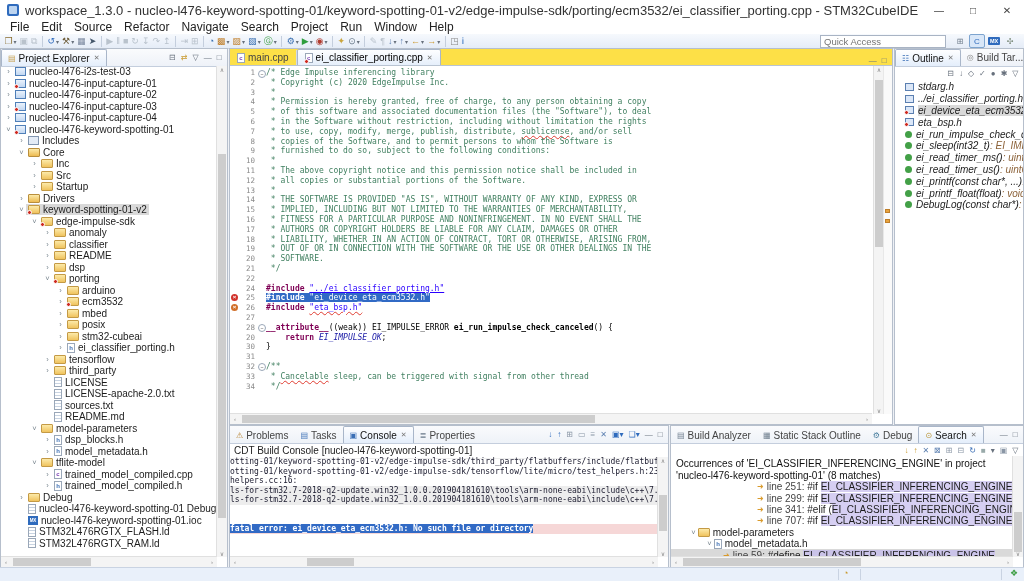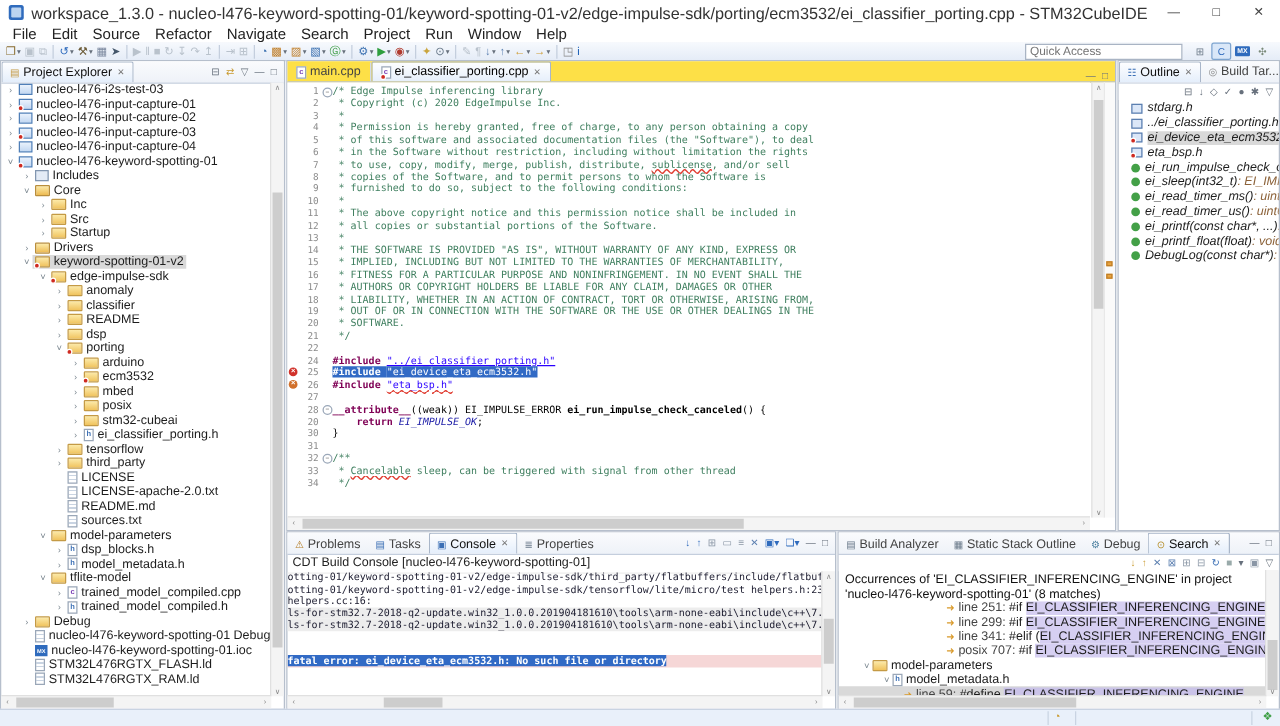--- a/index.html
+++ b/index.html
@@ -526,28 +526,28 @@
           <span class="tw"></span>
           <span class="tlab">
             <span class="tico i-file t"></span>
             <span class="tx">LICENSE-apache-2.0.txt</span>
           </span>
         </div>
         <div class="trow" style="padding-left: 42px;">
           <span class="tw"></span>
           <span class="tlab">
             <span class="tico i-file t"></span>
+            <span class="tx">sources.txt</span>
+          </span>
+        </div>
+        <div class="trow" style="padding-left: 42px;">
+          <span class="tw"></span>
+          <span class="tlab">
+            <span class="tico i-file t"></span>
             <span class="tx">README.md</span>
-          </span>
-        </div>
-        <div class="trow" style="padding-left: 42px;">
-          <span class="tw"></span>
-          <span class="tlab">
-            <span class="tico i-file t"></span>
-            <span class="tx">sources.txt</span>
           </span>
         </div>
         <div class="trow" style="padding-left: 29px;">
           <span class="tw">˅</span>
           <span class="tlab">
             <span class="tico i-folder"></span>
             <span class="tx">model-parameters</span>
           </span>
         </div>
         <div class="trow" style="padding-left: 42px;">
@@ -893,21 +893,21 @@
           <span class="pt"> == EI_CLASSIFIER_UTENSOR</span>
         </div>
         <div class="srow" style="padding-left: 86px;">
           <span class="sarr">➜</span>
           <span class="pt ln">line 341: </span>
           <span class="pt">#elif (</span>
           <span class="pt hl">EI_CLASSIFIER_INFERENCING_ENGINE</span>
         </div>
         <div class="srow" style="padding-left: 86px;">
           <span class="sarr">➜</span>
-          <span class="pt ln">posix 707: </span>
+          <span class="pt ln">line 707: </span>
           <span class="pt">#if </span>
           <span class="pt hl">EI_CLASSIFIER_INFERENCING_ENGINE</span>
           <span class="pt"> != EI_CLASSIFIER_NONE</span>
         </div>
         <div class="srow" style="padding-left: 18px;">
           <span class="tw">˅</span>
           <span class="tico i-folder"></span>
           <span class="pt"> model-parameters</span>
         </div>
         <div class="srow" style="padding-left: 34px;">

